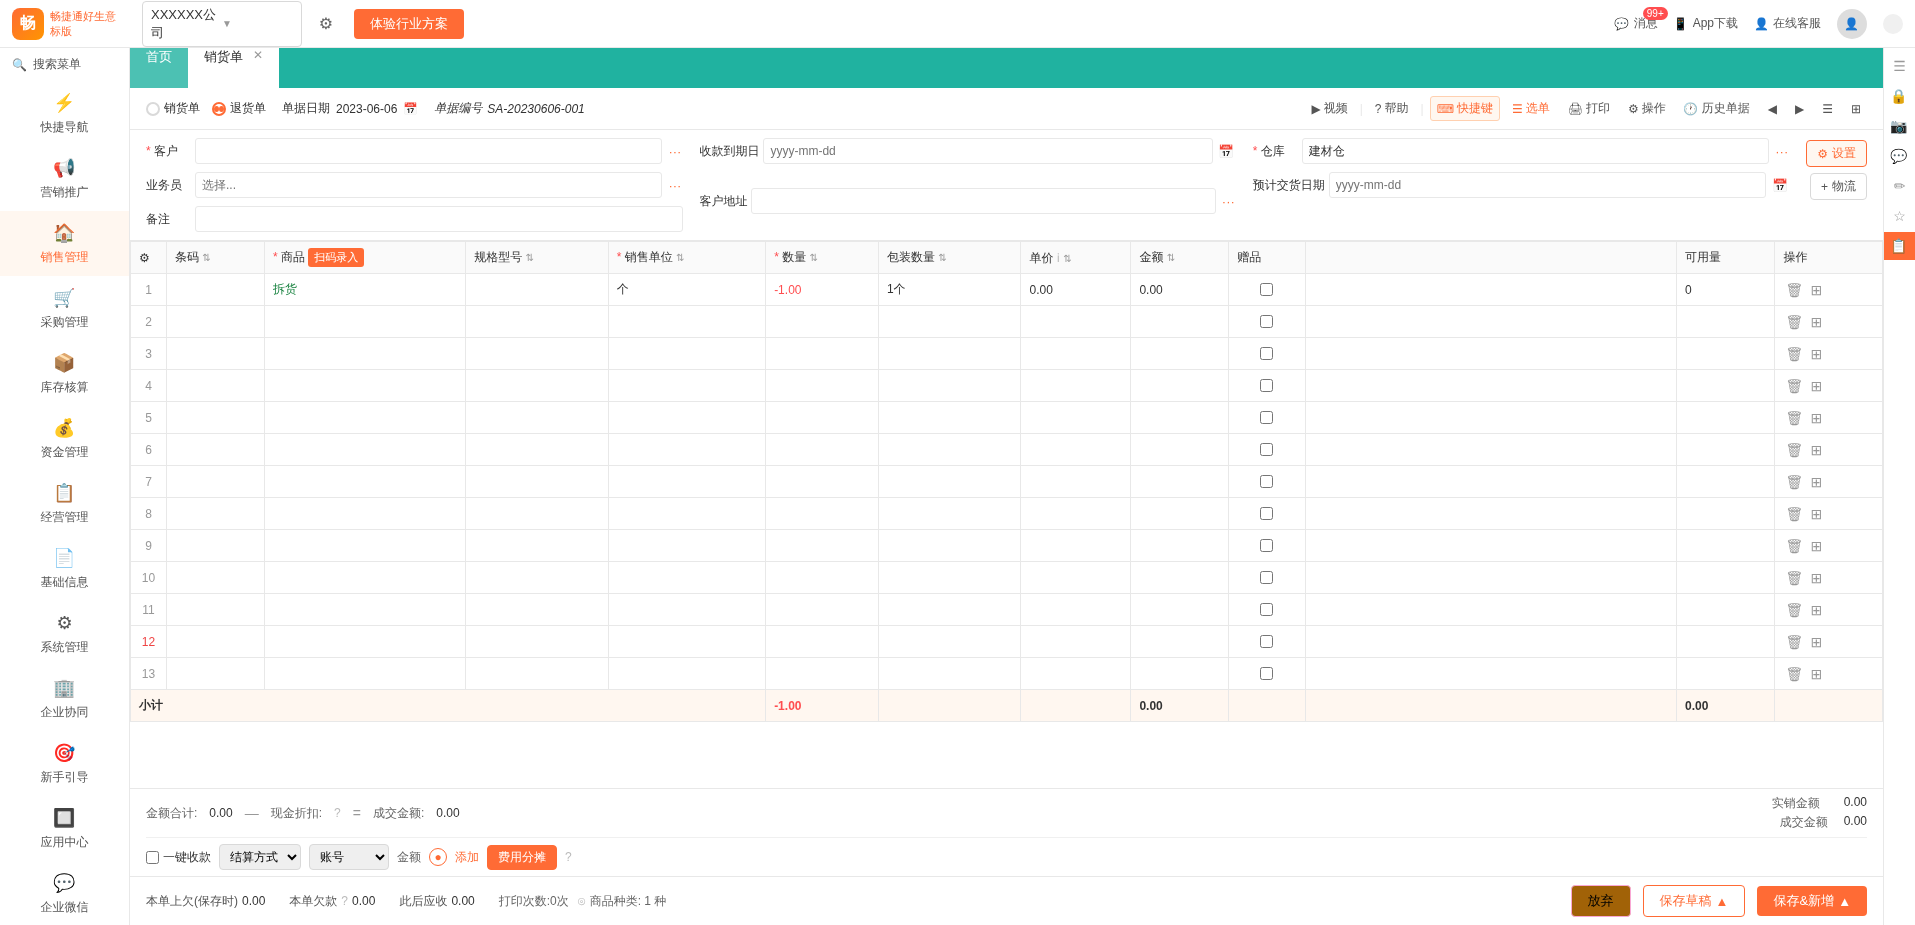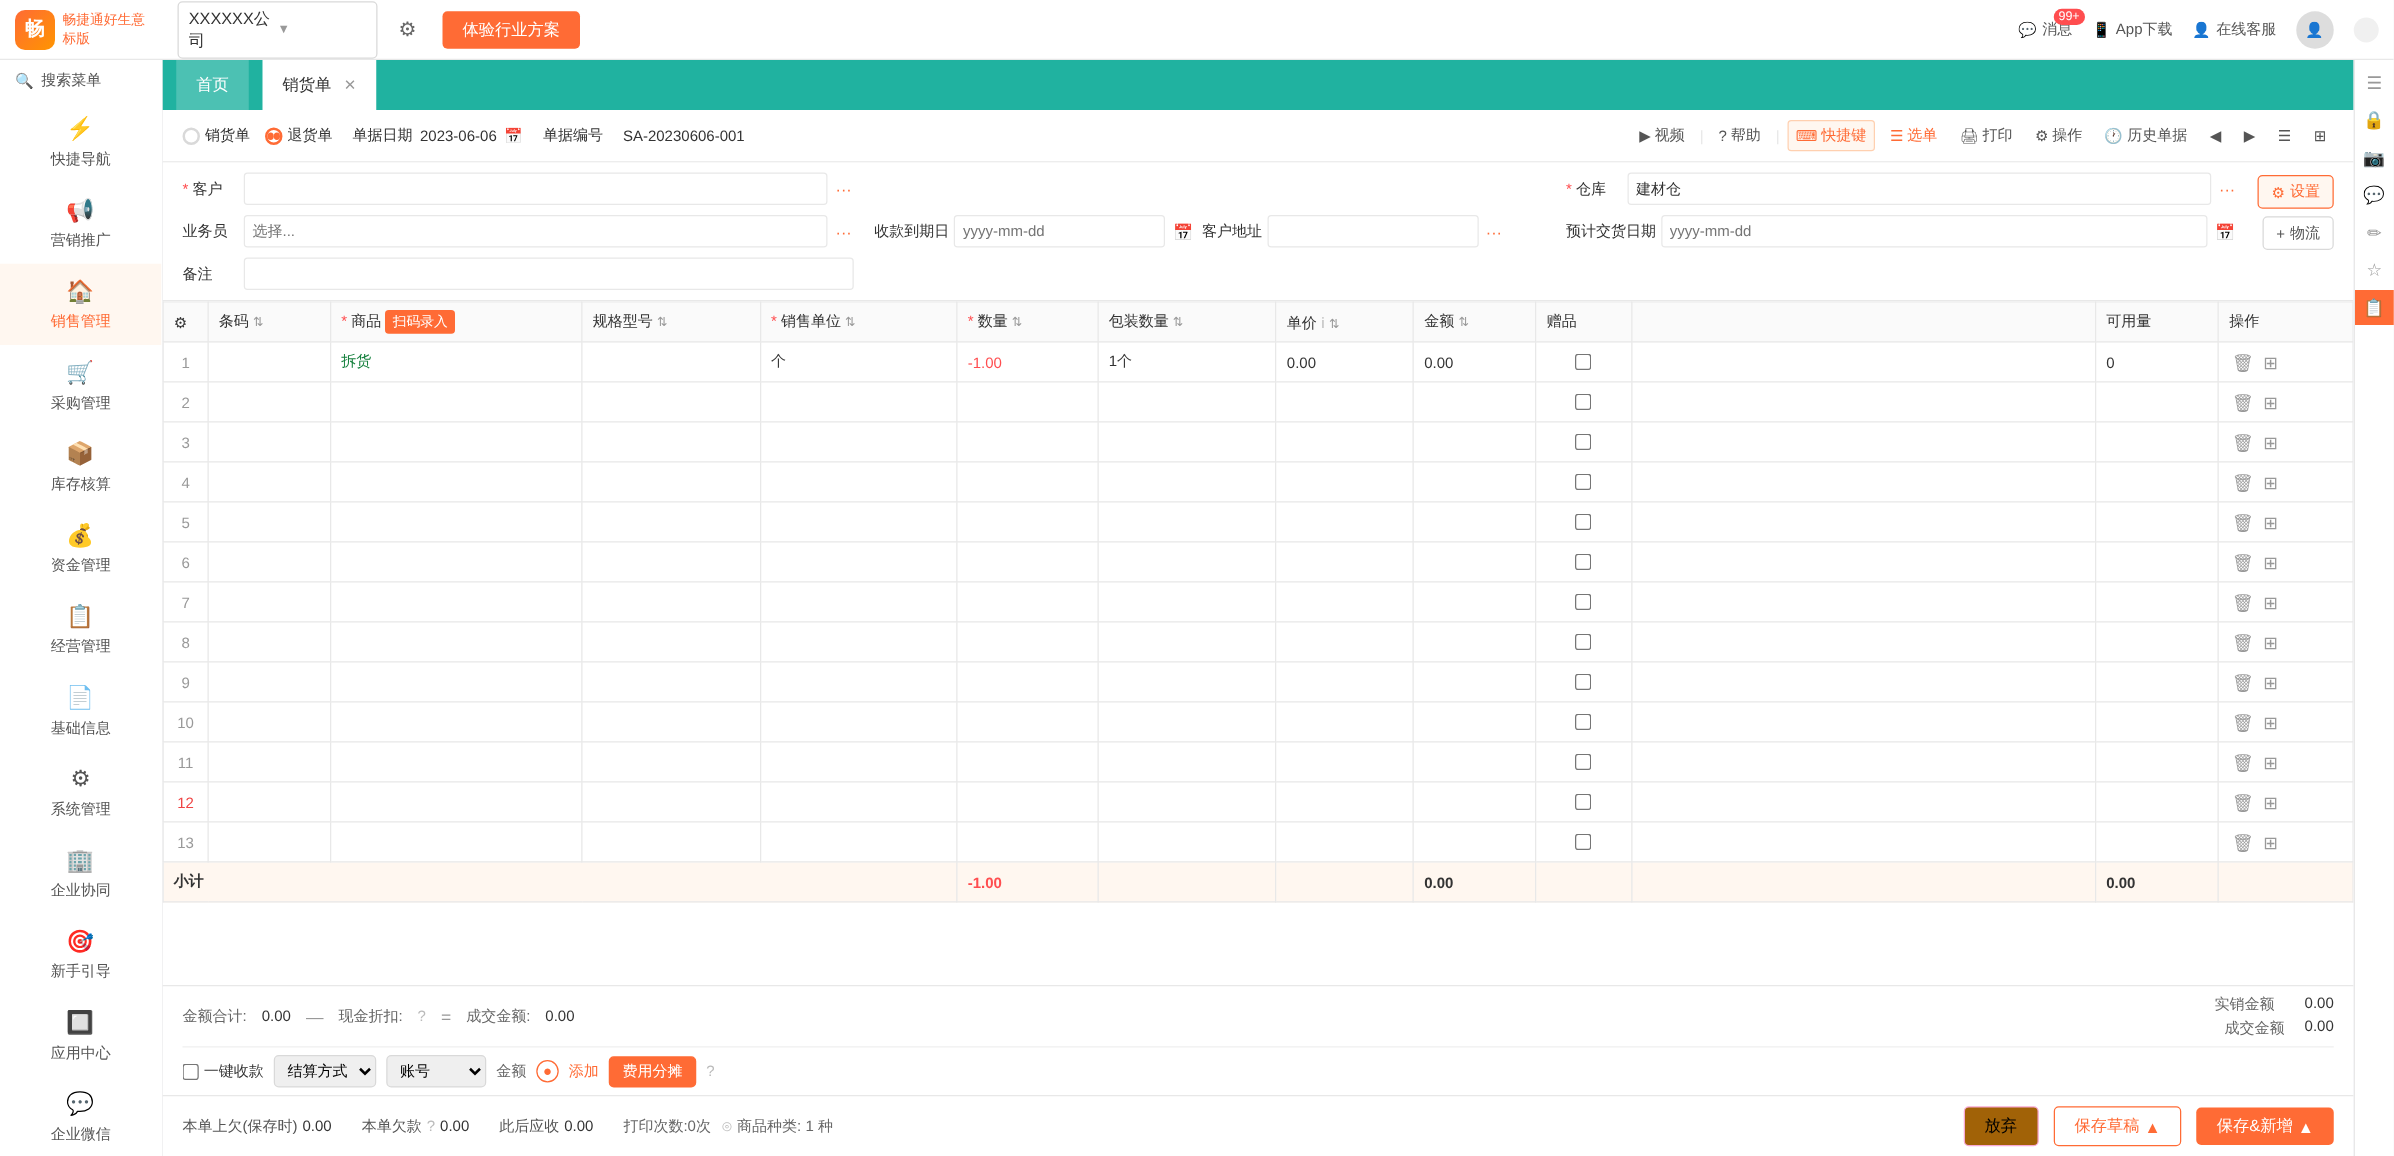--- a/index.html
+++ b/index.html
@@ -165,27 +165,26 @@
     
     .tab-bar {
       height: 40px;
       background: #20b2a0;
       display: flex;
       align-items: center;
     }
     .tab-item {
       height: 40px;
       display: flex;
-      align-items: center;
+      align-items: flex-start;
       padding: 0 16px;
       cursor: pointer;
       color: rgba(255,255,255,0.8);
       font-size: 13px;
       gap: 6px;
-      margin-left: 11px;
     }
     .tab-item.active {
       background: #fff;
       color: #333;
     }
     .tab-home {
       background: rgba(255,255,255,0.2);
       color: white;
     }
     .tab-close {
@@ -560,21 +559,21 @@
               <span style="width:6px;height:6px;border-radius:50%;background:#ff6b35;display:block;"></span>
             </div>
           <span>退货单</span>
         </div>
       </div>
       <div style="display:flex;align-items:center;gap:6px;">
         <span style="font-size:12px;color:#333;">单据日期</span>
         <span style="font-size:12px;font-weight:500;">2023-06-06</span>
         <span style="color:#bbb;cursor:pointer;">📅</span>
       </div>
-      <div style="display:flex;align-items:center;gap:16px;">
+      <div style="display:flex;align-items:center;gap:5px;font-style:italic;">
         <span style="font-size:12px;color:#333;">单据编号</span>
         <span style="font-size:12px;">SA-20230606-001</span>
       </div>
       <div style="margin-left:auto;display:flex;align-items:center;gap:6px;">
         <div class="header-action-btn">
           <span>▶</span>
           <span>视频</span>
         </div>
         <div style="color:#e8e8e8;">|</div>
         <div class="header-action-btn">
@@ -621,21 +620,21 @@
           <span class="f-label">业务员</span>
           <input class="f-input" type="text" placeholder="选择..." style="">
           <span class="f-dots">···</span>
         </div>
         <div class="field-row">
           <span class="f-label">备注</span>
           <input class="f-input" type="text" style="flex: 3 1 0%;" placeholder="">
         </div>
       </div>
 
-      <div style="flex:1;display:flex;flex-direction:row;gap:5px;margin-left:16px;">
+      <div style="flex:1;display:flex;flex-direction:column;gap:24px;margin-left:16px;">
         <div class="field-row">
           <span class="f-label">收款到期日</span>
           <input class="f-input" type="text" placeholder="yyyy-mm-dd" style="">
           <span class="f-cal">📅</span>
         </div>
         <div class="field-row">
           <span class="f-label">客户地址</span>
           <input class="f-input" type="text" placeholder="" style="">
           <span class="f-dots">···</span>
         </div>

